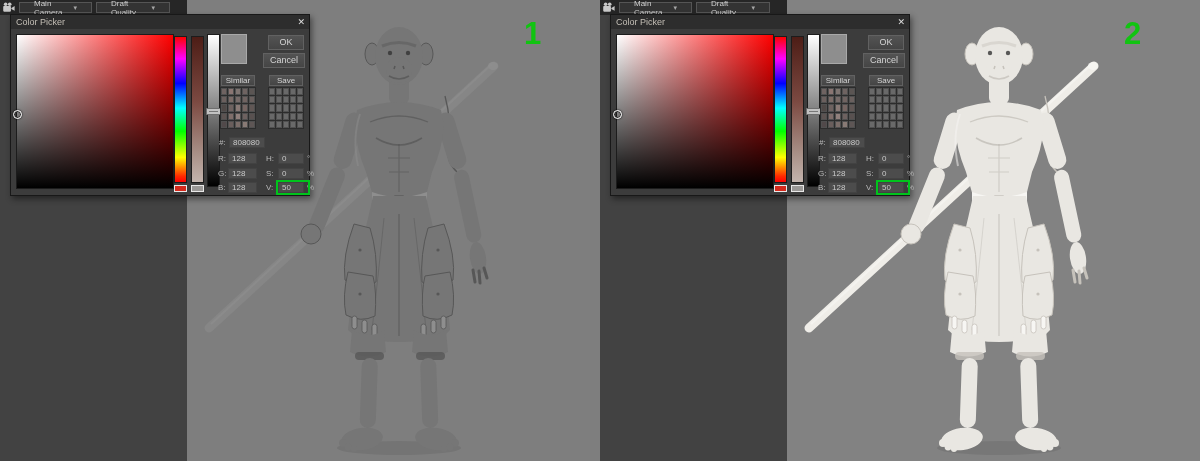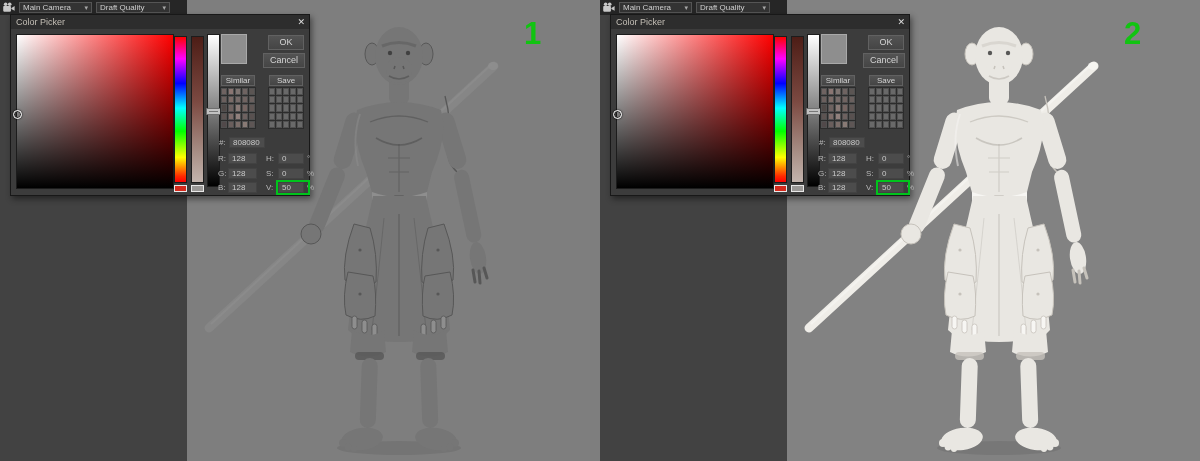--- a/index.html
+++ b/index.html
@@ -8,21 +8,21 @@
   .panel{position:relative;width:600px;height:461px;overflow:hidden;background:#424242;}
 
   
   .viewport{position:absolute;left:187px;top:0;width:413px;height:461px;background:#7e7e7e;z-index:1;}
 
   
   .toolbar{position:absolute;left:0;top:0;width:187px;height:15px;background:#262626;z-index:3;
            display:flex;align-items:center;gap:4px;padding:0 2px;}
   .cam-icon{width:13px;height:11px;flex:0 0 auto;}
   .dropdown{height:11px;background:#333;border:1px solid #555;color:#cfcfcf;font-size:8px;
-            display:flex;align-items:center;justify-content:space-between;padding:0 3px;cursor:default;}
+            display:flex;align-items:center;justify-content:space-between;padding:0 14px;cursor:default;}
   .dd-cam{width:73px;}
   .dd-quality{width:74px;}
   .dd-arrow{color:#a8a8a8;font-size:7px;line-height:7px;}
 
   
   .figure{position:absolute;left:192px;top:18px;width:320px;height:440px;z-index:2;
           --fig-base:#767676;--fig-light:#8e8e8e;--fig-dark:#575757;--fig-line:#474747;--staff:#868686;}
 
   
   .num{position:absolute;left:524px;top:18px;z-index:5;font-size:31px;font-weight:bold;

